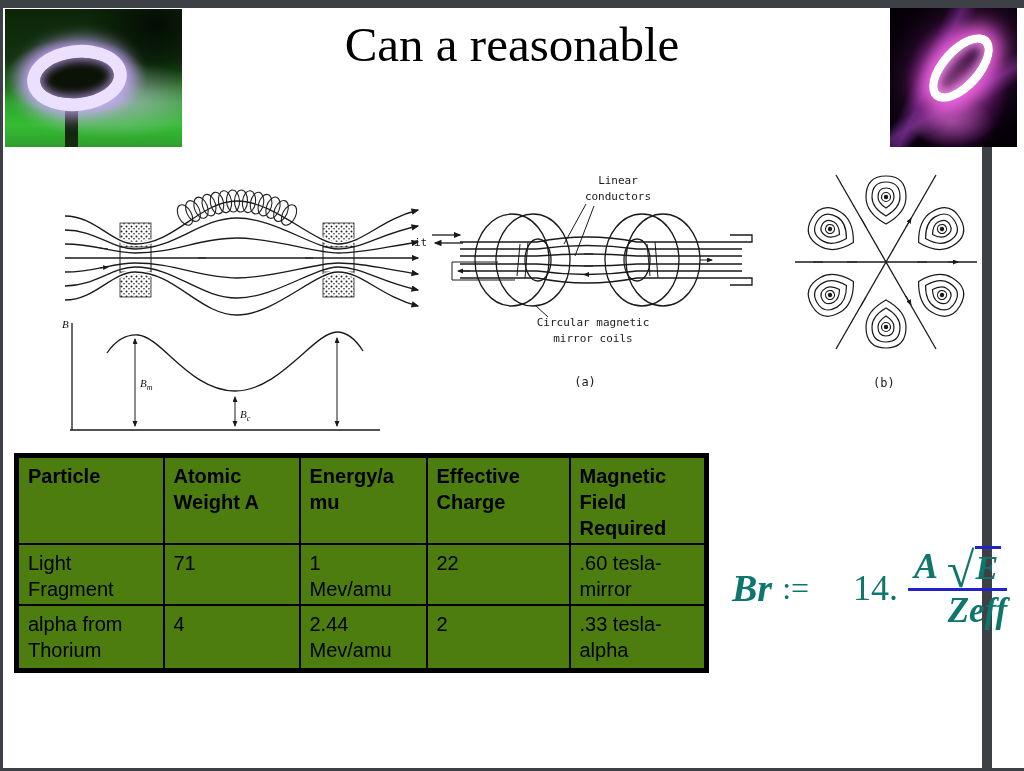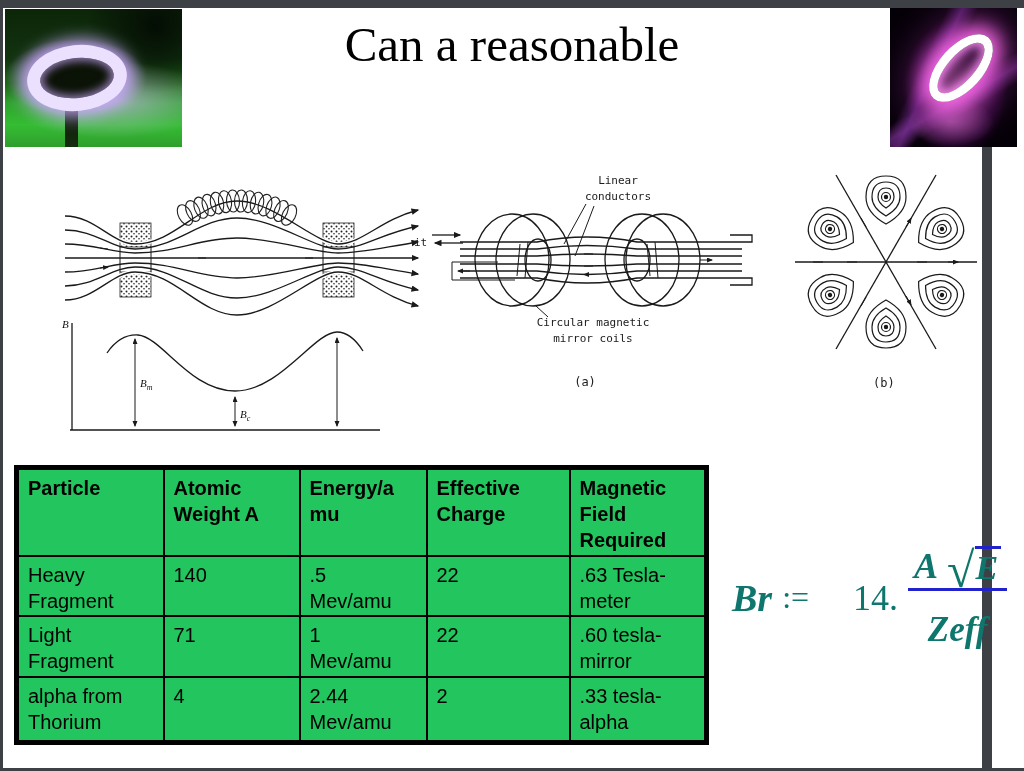--- a/index.html
+++ b/index.html
@@ -46,41 +46,41 @@
   .fig{position:absolute;}
   .figtext{font-family:"DejaVu Sans Mono",monospace;font-size:11px;fill:#1a1a1a;}
   .figcap{font-family:"DejaVu Sans Mono",monospace;font-size:12px;fill:#1a1a1a;}
   .figitalic{font-family:"Liberation Serif",serif;font-style:italic;font-size:11px;fill:#111;}
   .ln{stroke:#1a1a1a;stroke-width:1.3;fill:none;}
   .lnthin{stroke:#1a1a1a;stroke-width:1;fill:none;}
   .wunder{stroke:#ffffff;stroke-width:4;fill:none;}
 
   
   .data-table{position:absolute;left:14px;top:453px;border-collapse:collapse;table-layout:fixed;
-    width:690px;background:#22c55e;font-size:20px;color:#000;margin-top:12px;}
+    width:690px;background:#4d7c0f;font-size:20px;color:#000;}
   .data-table th,.data-table td{border:2px solid #000;text-align:left;vertical-align:top;
     padding:5px 4px 0 9px;white-space:pre-line;line-height:26px;font-weight:normal;}
   .data-table th{font-weight:bold;}
   .data-table{border:5px solid #000;}
   .row-head{height:88px;}
   .row-1{height:60px;} .row-2{height:61px;} .row-3{height:66px;}
 
   
   .formula{position:absolute;left:732px;top:545px;display:flex;align-items:center;
     color:#0f766e;font-family:"Liberation Serif",serif;}
   .f-lhs{font-size:38px;font-style:italic;font-weight:bold;}
   .f-assign{font-size:32px;padding:0 6px 0 10px;}
   .f-coef{font-size:36px;margin-left:38px;}
   .frac{display:inline-flex;flex-direction:column;align-items:center;margin-left:10px;}
   .frac-num{display:flex;align-items:flex-end;padding:0 6px 1px 6px;}
   .f-numvar{font-size:36px;font-style:italic;font-weight:bold;margin-right:9px;}
   .f-rad{font-size:50px;line-height:34px;font-weight:normal;}
   .f-radarg{font-size:34px;font-style:italic;font-weight:bold;border-top:3px solid #2222cc;padding:0 3px 0 1px;}
-  .frac-den{border-top:3px solid #2222cc;width:100%;text-align:center;font-size:35px;
-    font-style:italic;font-weight:bold;padding-top:19px;}
+  .frac-den{border-top:3px solid #2222cc;width:100%;text-align:right;font-size:35px;
+    font-style:italic;font-weight:bold;padding-top:0;}
 </style>
 </head>
 <body>
 
 <div id="slide">
 
   <div class="bar bar-top"></div>
   <div class="bar bar-right"></div>
   <div class="bar bar-left"></div>
   <div class="bar bar-bottom"></div>
@@ -275,30 +275,20 @@
       <th>Particle</th>
       <th>Atomic
 Weight A</th>
       <th>Energy/a
 mu</th>
       <th>Effective
 Charge</th>
       <th>Magnetic
 Field
 Required</th>
-    </tr>
-    <tr class="row-1">
-      <td>Heavy
-Fragment</td>
-      <td>140</td>
-      <td>.5
-Mev/amu</td>
-      <td>22</td>
-      <td>.63 Tesla-
-meter</td>
     </tr>
     <tr class="row-2">
       <td>Light
 Fragment</td>
       <td>71</td>
       <td>1
 Mev/amu</td>
       <td>22</td>
       <td>.60 tesla-
 mirror</td>

